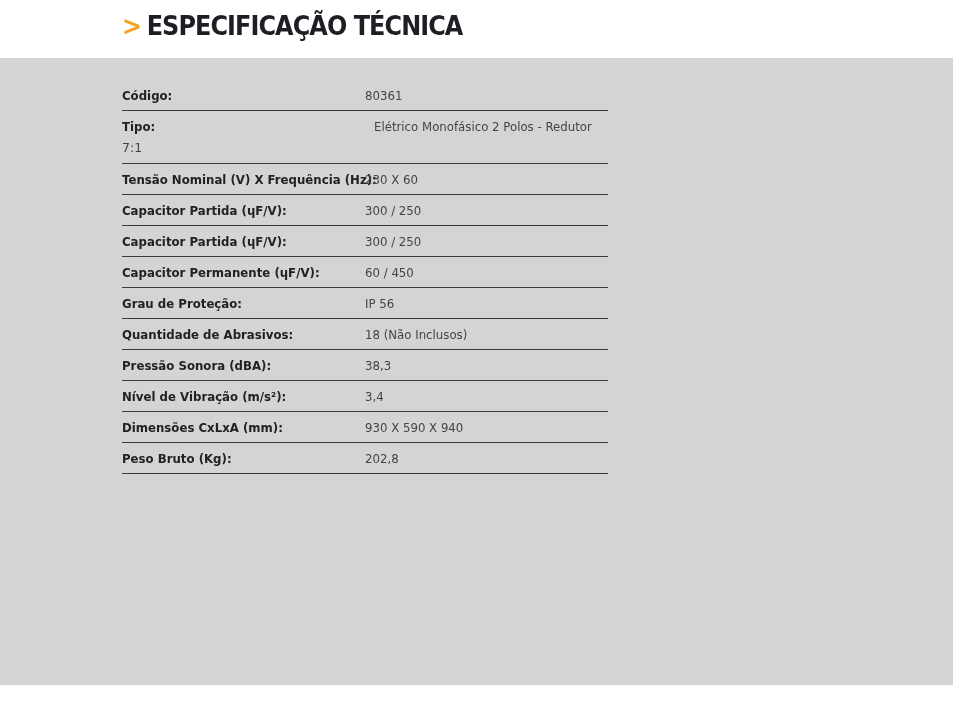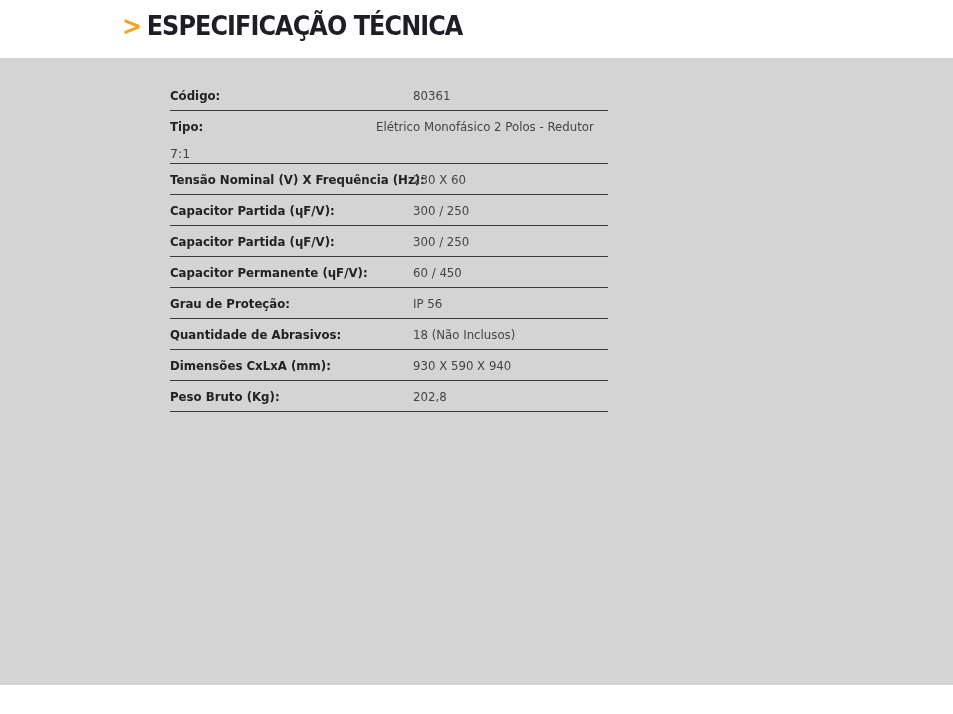--- a/index.html
+++ b/index.html
@@ -17,33 +17,33 @@
   }
   .title .arrow { color: #f2a51f; margin-right: 6px; }
   .panel {
     position: absolute; left: 0; top: 58px; width: 953px; height: 627px;
     background: #d4d4d4;
   }
   .table { position: absolute; left: 122px; top: 22px; width: 486px; }
   .row {
     border-bottom: 1px solid #3a3a3a;
     display: flex; align-items: flex-start; font-size: 12.5px;
-    min-height: 31px; box-sizing: border-box; margin-left: 48px;
+    min-height: 31px; box-sizing: border-box;
   }
   .row .label {
     width: 243px; font-weight: bold; color: #222; padding-top: 8px;
     transform: scaleX(0.94); transform-origin: left center; white-space: nowrap;
   }
   .row .value {
     flex: 1; color: #444; padding-top: 8px; white-space: nowrap;
     transform: scaleX(0.94); transform-origin: left center;
   }
-  .row.tall { min-height: 53px; position: relative; }
+  .row.tall { min-height: 53px; position: relative; gap: 9px; }
   .row.tall .extra {
-    position: absolute; left: 0; top: 35px; font-size: 12.5px; color: #444;
+    position: absolute; left: 0; top: 29px; font-size: 12.5px; color: #444;
   }
   .bottom { position: absolute; top: 685px; left: 0; width: 953px; height: 29px; background: #fff; }
 </style>
 </head>
 <body>
 
 <div class="header">
   <div class="title">
     <span class="arrow">&gt;</span><span>ESPECIFICAÇÃO TÉCNICA</span>
   </div>
@@ -78,20 +78,28 @@
     </div>
     <div class="row">
       <div class="label">Grau de Proteção:</div>
       <div class="value">IP 56</div>
     </div>
     <div class="row">
       <div class="label">Quantidade de Abrasivos:</div>
       <div class="value">18 (Não Inclusos)</div>
     </div>
     <div class="row">
+      <div class="label">Pressão Sonora (dBA):</div>
+      <div class="value">38,3</div>
+    </div>
+    <div class="row">
+      <div class="label">Nível de Vibração (m/s²):</div>
+      <div class="value">3,4</div>
+    </div>
+    <div class="row">
       <div class="label">Dimensões CxLxA (mm):</div>
       <div class="value">930 X 590 X 940</div>
     </div>
     <div class="row">
       <div class="label">Peso Bruto (Kg):</div>
       <div class="value">202,8</div>
     </div>
   </div>
 </div>
 

